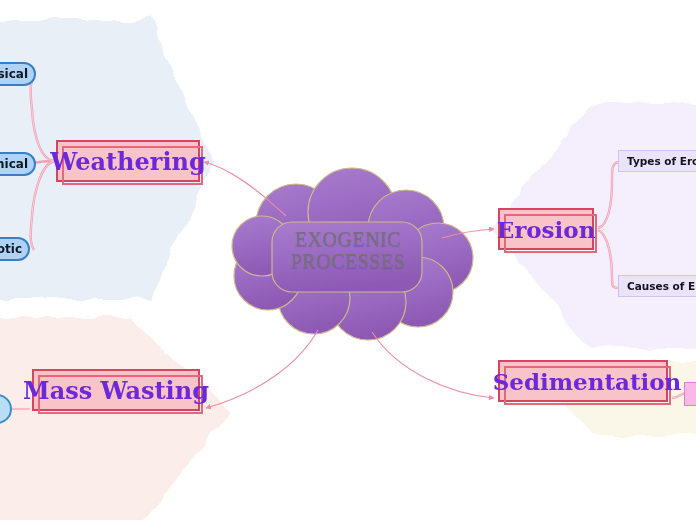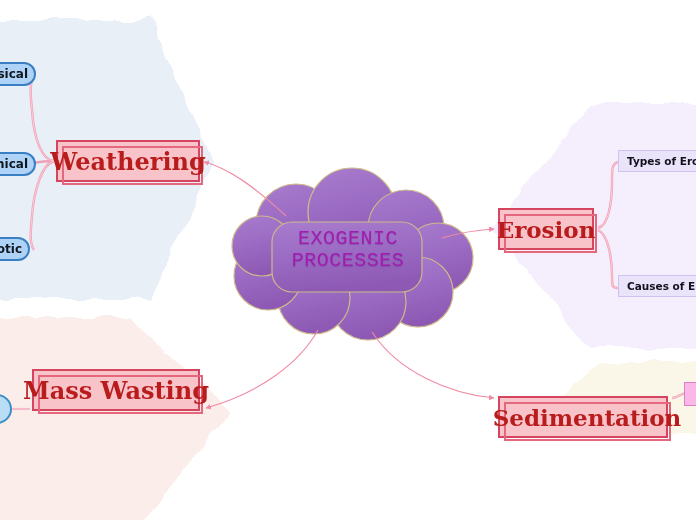--- a/index.html
+++ b/index.html
@@ -32,41 +32,41 @@
   .center-node {
     position: absolute;
     width: 210px;
     height: 120px;
     left: 243px;
     top: 190px;
     display: flex;
     align-items: center;
     justify-content: center;
     text-align: center;
-    color: #a21caf;
+    color: #737373;
     font-size: 20px;
     line-height: 1.12;
     letter-spacing: 0.5px;
-    font-family: Liberation Mono, monospace;
+    font-family: Liberation Serif, serif;
     z-index: 6;
   }
   .center-node .center-label {
     position: relative;
     z-index: 2;
     text-shadow: 0 1px 1px rgba(90,50,130,0.35);
     white-space: pre-line;
   }
 
   
   .main-node {
     position: absolute;
     box-sizing: border-box;
     background: #f8c3c9;
     border: 2px solid #d6455f;
-    color: #b91c1c;
+    color: #6d28d9;
     display: flex;
     align-items: center;
     justify-content: center;
     font-family: "DejaVu Serif", serif;
     font-weight: 700;
     white-space: nowrap;
     z-index: 7;
   }
   .main-node::after {
     content: "";
@@ -81,21 +81,21 @@
   }
   .main-node .main-label {
     position: relative;
     z-index: 2;
     padding: 0 6px;
   }
 
   #node-weathering    { left: 56px;  top: 140px; width: 144px; height: 42px; font-size: 24px; }
   #node-masswasting   { left: 32px;  top: 369px; width: 168px; height: 42px; font-size: 24px; }
   #node-erosion       { left: 498px; top: 208px; width: 96px;  height: 42px; font-size: 23px; }
-  #node-sedimentation { left: 498px; top: 396px; width: 170px; height: 42px; font-size: 23px; padding-left: 8px; }
+  #node-sedimentation { left: 498px; top: 360px; width: 170px; height: 42px; font-size: 23px; padding-left: 8px; }
 
   
   .sub-pill {
     position: absolute;
     box-sizing: border-box;
     background: #aed3f7;
     border: 2px solid #3a7fc4;
     border-radius: 13px;
     color: #10181f;
     font-family: "DejaVu Sans", sans-serif;

